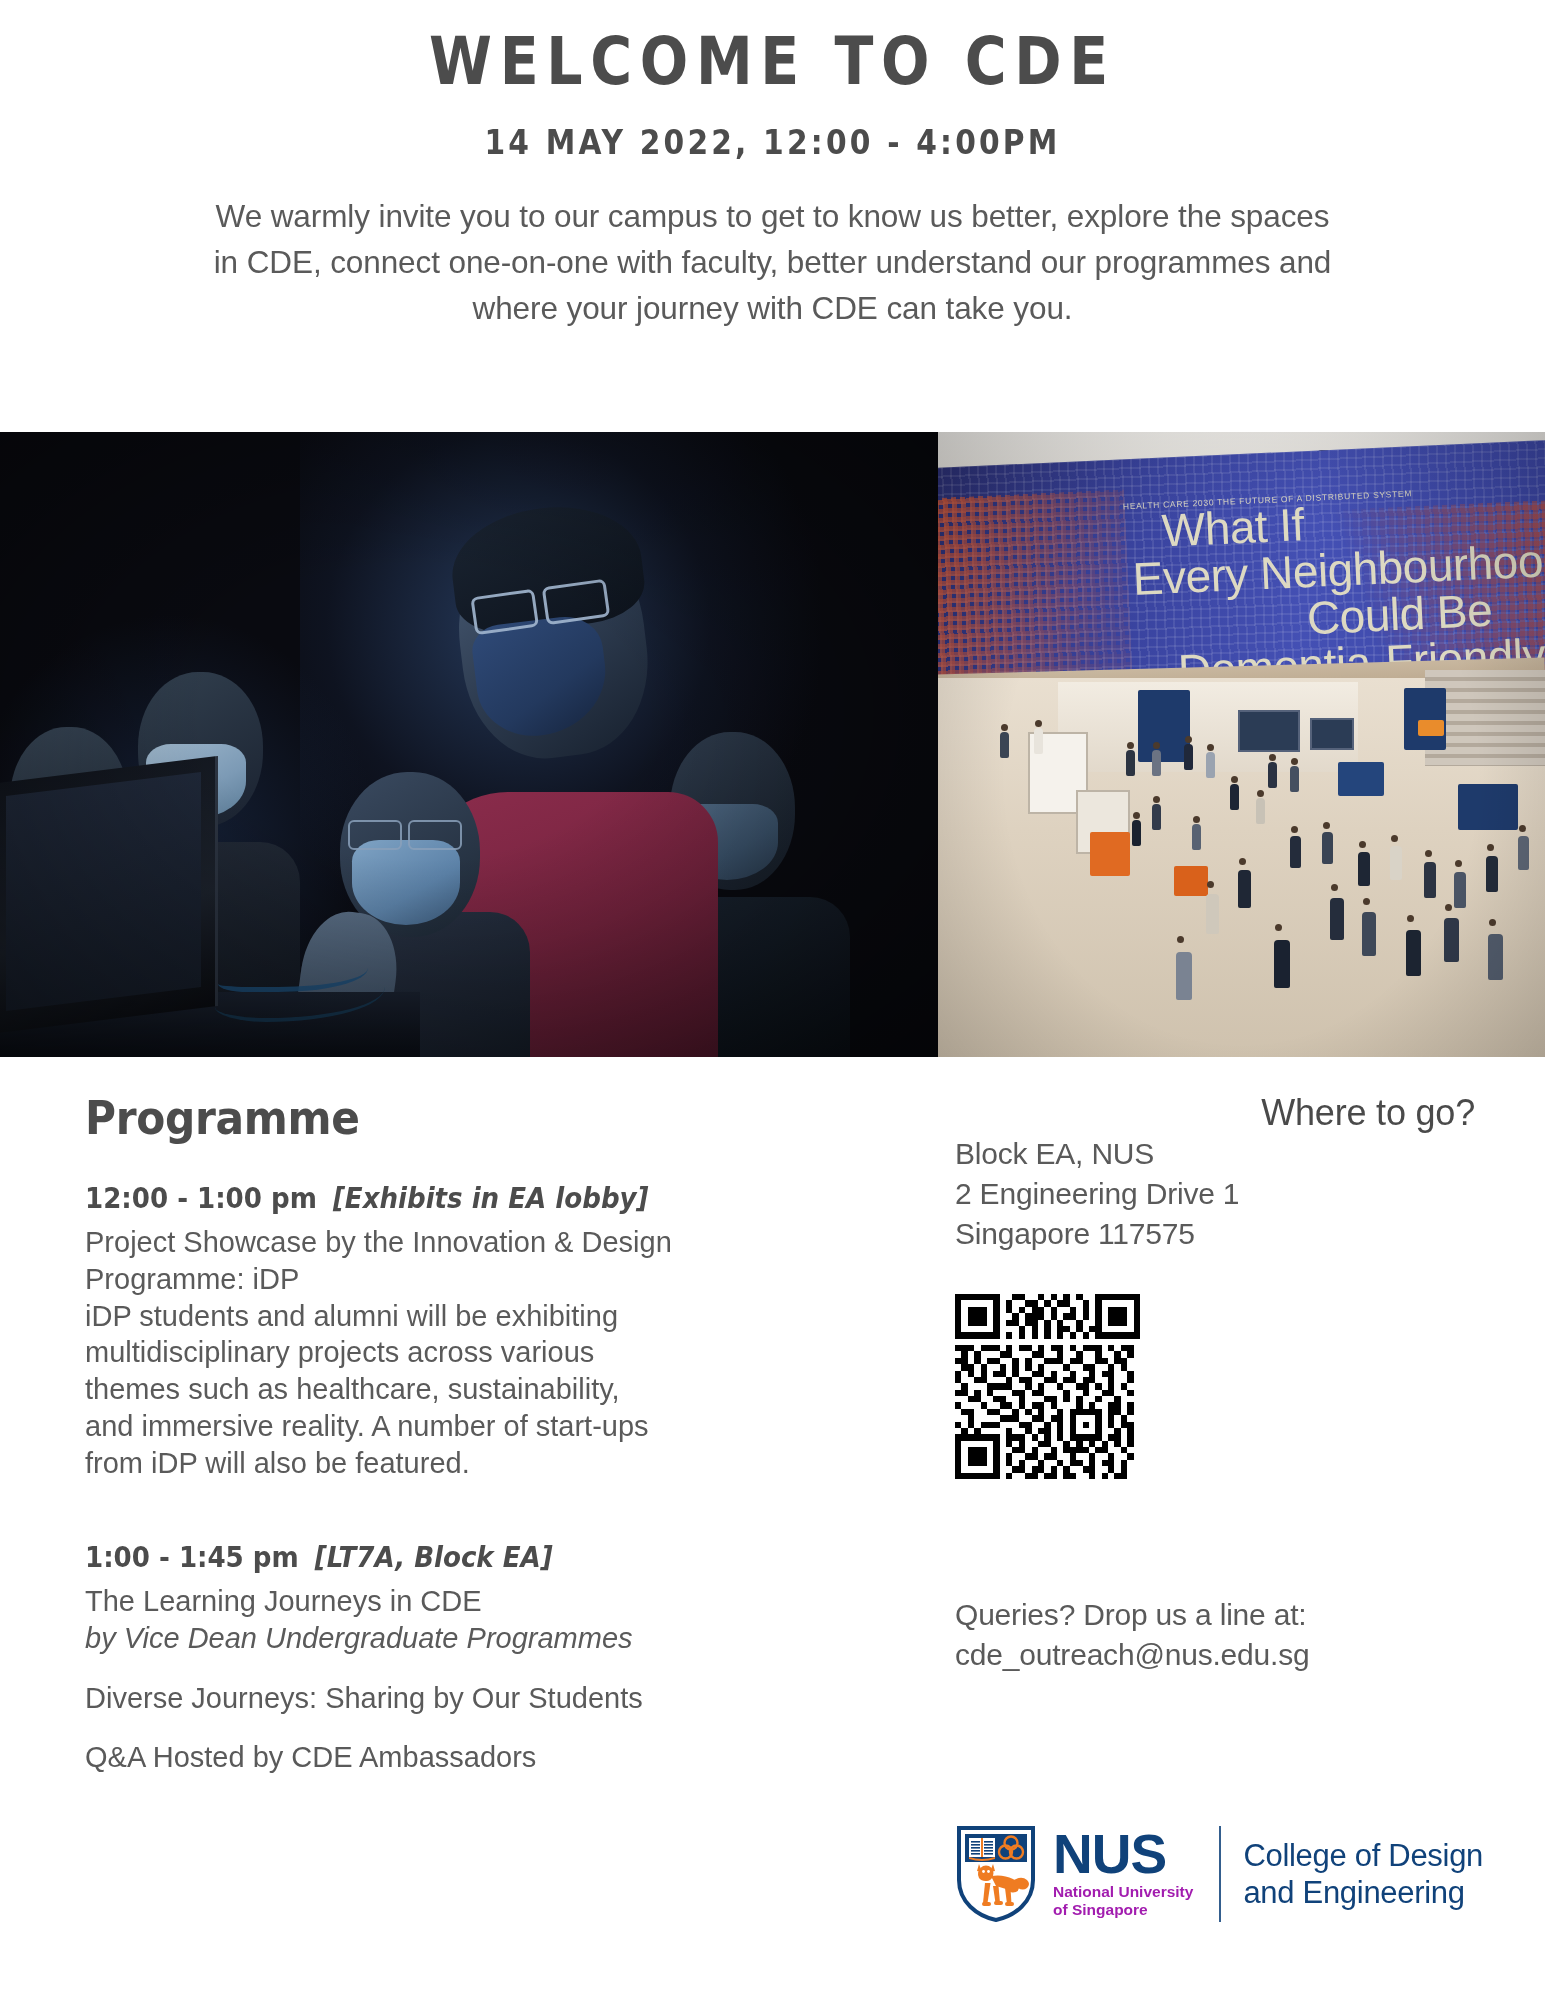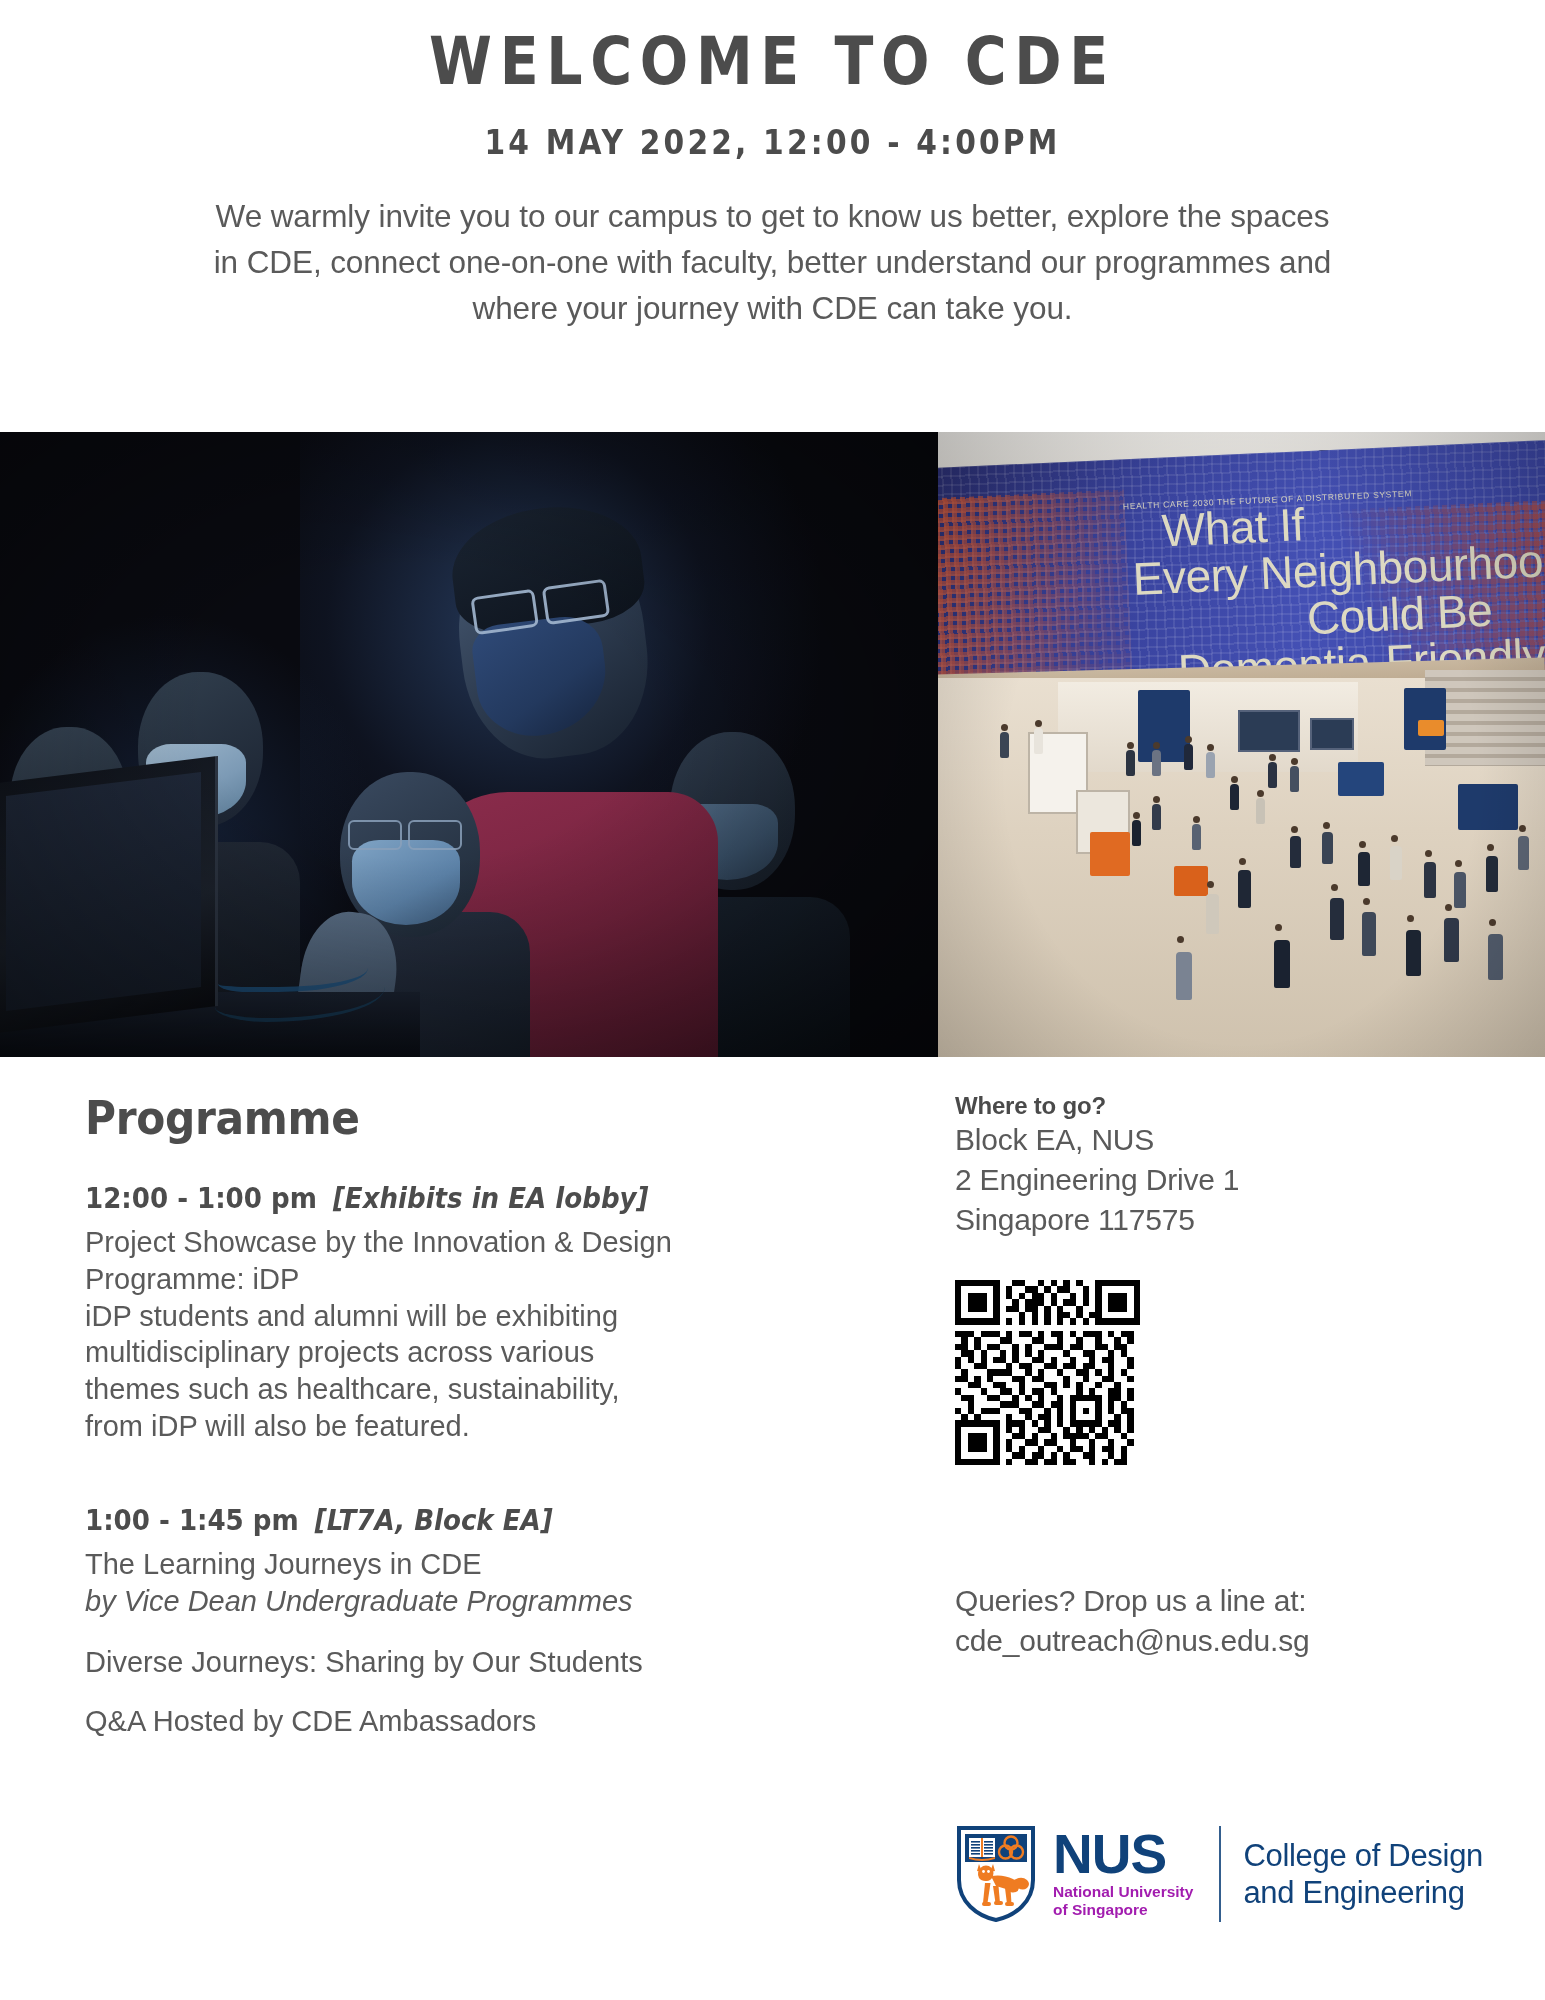--- a/index.html
+++ b/index.html
@@ -335,24 +335,25 @@
     margin-top:9px;
     font-size:29px;
     line-height:1.27;
     color:#5a5a5a;
   }
   .slot-body .ln { display:block; }
   .slot-italic { font-style:italic; }
   .slot-extra { margin-top:26px; font-size:29px; color:#5a5a5a; }
 
   .where-heading {
-    font-weight:700;
-    font-size:24px;
+    font-weight:400;
+    font-size:36px;
     color:#4a4a4a;
     letter-spacing:-0.2px;
+    text-align:right;
   }
   .where-line {
     font-size:30px;
     line-height:1.33;
     color:#5a5a5a;
     letter-spacing:-0.2px;
   }
 
   .qr {
     margin-top:40px;
@@ -569,20 +570,21 @@
     <div class="slot" style="margin-top:36px">
       <div class="slot-time-row">
         <span>12:00 - 1:00 pm</span><span class="slot-venue">[Exhibits in EA lobby]</span>
       </div>
       <div class="slot-body">
         <span class="ln">Project Showcase by the Innovation &amp; Design</span>
         <span class="ln">Programme: iDP</span>
         <span class="ln">iDP students and alumni will be exhibiting</span>
         <span class="ln">multidisciplinary projects across various</span>
         <span class="ln">themes such as healthcare, sustainability,</span>
+        <span class="ln">and immersive reality. A number of start-ups</span>
         <span class="ln">from iDP will also be featured.</span>
       </div>
     </div>
 
     <div class="slot" style="margin-top:58px">
       <div class="slot-time-row">
         <span>1:00 - 1:45 pm</span><span class="slot-venue">[LT7A, Block EA]</span>
       </div>
       <div class="slot-body">
         <span class="ln">The Learning Journeys in CDE</span>

